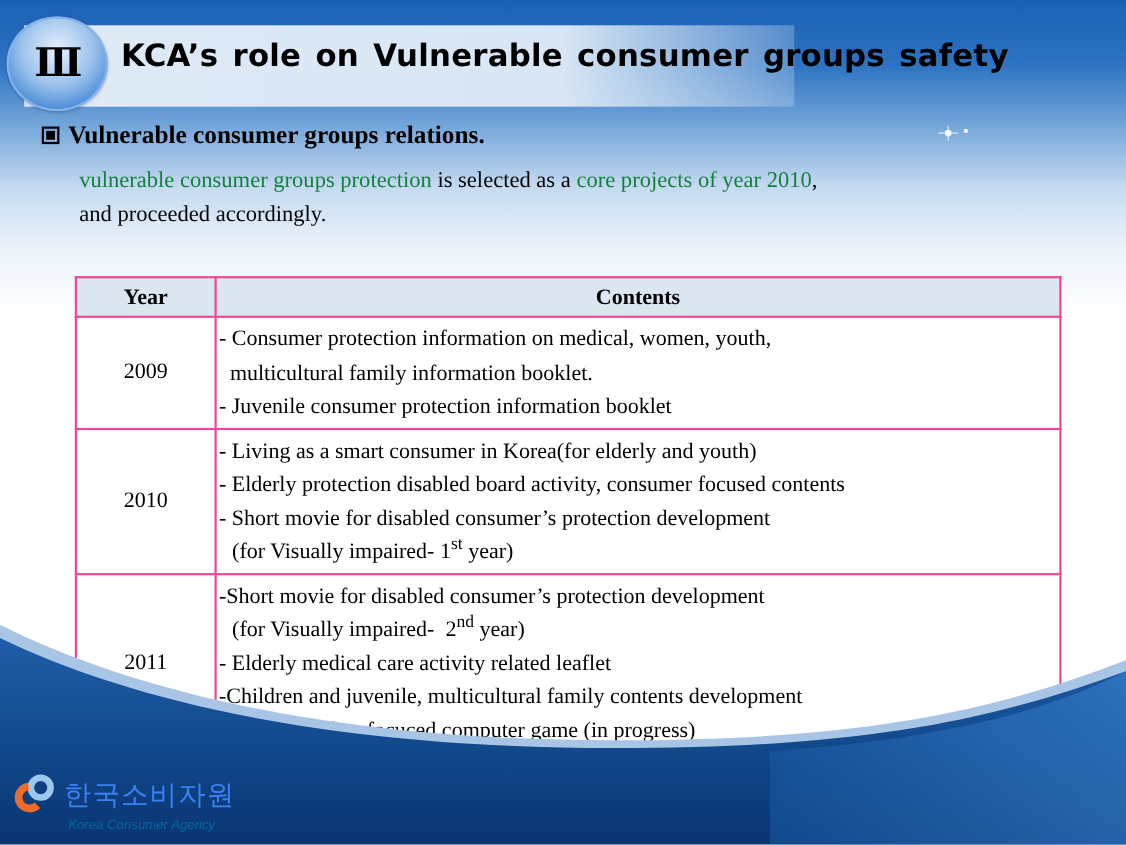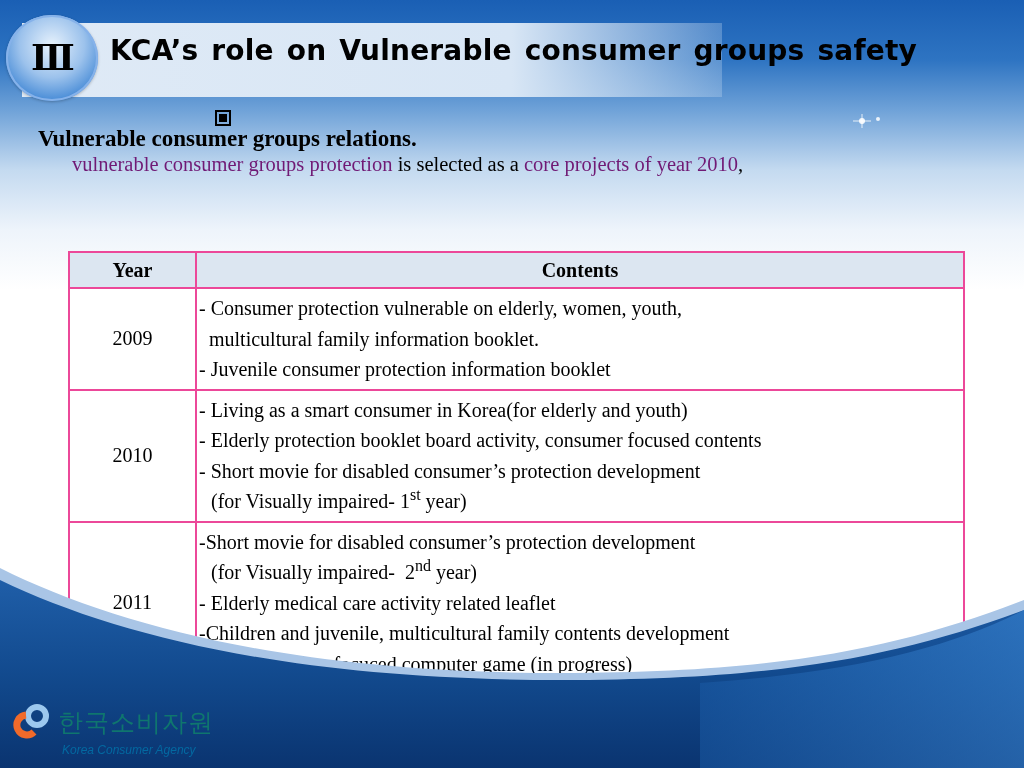--- a/index.html
+++ b/index.html
@@ -23,48 +23,48 @@
     letter-spacing: -2px; margin-top: -2px;
   }
   .page-title {
     position: absolute; left: 110px; top: 34px;
     font-family: "DejaVu Sans", sans-serif; font-weight: bold; font-size: 28px; color: #000;
     letter-spacing: 0.2px; word-spacing: 3px; white-space: nowrap;
   }
   .sparkle { position: absolute; left: 852px; top: 114px; width: 30px; height: 14px; }
   .section-heading {
     position: absolute; left: 38px; top: 110px; font-weight: bold; font-size: 23px; color: #000;
-    display: flex; align-items: center; white-space: nowrap; flex-direction: column;
+    display: flex; align-items: center; white-space: nowrap;
   }
   .checkbox-icon {
     width: 16px; height: 16px; border: 2px solid #000; box-sizing: border-box;
     display: inline-flex; align-items: center; justify-content: center; margin-right: 8px;
   }
   .checkbox-icon i { width: 8px; height: 8px; background: #000; display: block; }
   .intro {
     position: absolute; left: 72px; top: 149px; width: 880px; font-size: 20.5px; line-height: 31px; color: #000;
   }
-  .red { color: #701a75; }
+  .red { color: #15803d; }
   table.data {
     position: absolute; left: 68px; top: 251px; width: 897px;
     border-collapse: collapse; font-size: 20px; color: #000; background: #fff;
   }
   table.data th, table.data td { border: 2px solid #ec4899; }
   table.data th {
     background: #dce6f1; font-weight: bold; height: 34px; padding: 0; font-size: 20px;
   }
   table.data td.year { width: 123px; text-align: center; vertical-align: middle; }
   table.data td.contents { padding: 4px 0 4px 2px; line-height: 30.5px; vertical-align: top; }
   .line { display: block; white-space: nowrap; }
   sup { font-size: 16px; vertical-align: 8px; line-height: 0; }
   .footer-wave { position: absolute; left: 0; bottom: 0; width: 1024px; height: 200px; }
   .logo { position: absolute; left: 12px; top: 702px; display: flex; align-items: center; }
   .logo-mark { width: 40px; height: 40px; }
   .logo-ko {
-    font-family: Liberation Serif, serif; color: #0f766e; font-size: 25px; margin-left: 6px; letter-spacing: 1px;
+    font-family: Liberation Serif, serif; color: #3b82f6; font-size: 25px; margin-left: 6px; letter-spacing: 1px;
   }
   .logo-en {
     position: absolute; left: 62px; top: 743px; font-family: "Liberation Sans", sans-serif;
     font-style: italic; color: #0369a1; font-size: 12px;
   }
 </style>
 </head>
 <body>
 
 <div class="title-band"></div>
@@ -82,43 +82,44 @@
 
 <div class="section-heading">
   <span class="checkbox-icon">
       <i></i>
     </span>
   <span>Vulnerable consumer groups relations.</span>
 </div>
 
 <div class="intro">
   <span class="line"><span class="red">vulnerable consumer groups protection</span><span> is selected as a </span><span class="red">core projects of year 2010</span><span>,</span></span>
+  <span class="line">and proceeded accordingly.</span>
 </div>
 
 <table class="data">
   <thead>
     <tr>
       <th>Year</th>
       <th>Contents</th>
     </tr>
   </thead>
   <tbody>
     <tr>
       <td class="year">2009</td>
       <td class="contents">
-        <span class="line">- Consumer protection vulnerable on elderly, women, youth,</span>
+        <span class="line">- Consumer protection information on medical, women, youth,</span>
         <span class="line" style="white-space:pre">  multicultural family information booklet.</span>
         <span class="line">- Juvenile consumer protection information booklet</span>
       </td>
     </tr>
     <tr>
       <td class="year">2010</td>
       <td class="contents">
         <span class="line">- Living as a smart consumer in Korea(for elderly and youth)</span>
-        <span class="line">- Elderly protection booklet board activity, consumer focused contents</span>
+        <span class="line">- Elderly protection disabled board activity, consumer focused contents</span>
         <span class="line">- Short movie for disabled consumer’s protection development</span>
         <span class="line" style="padding-left:12px"><span>(for Visually impaired- 1</span><sup>st</sup><span> year)</span></span>
       </td>
     </tr>
     <tr>
       <td class="year">2011</td>
       <td class="contents">
         <span class="line">-Short movie for disabled consumer’s protection development</span>
         <span class="line" style="padding-left:12px;white-space:pre"><span>(for Visually impaired-  2</span><sup>nd</sup><span> year)</span></span>
         <span class="line">- Elderly medical care activity related leaflet</span>

